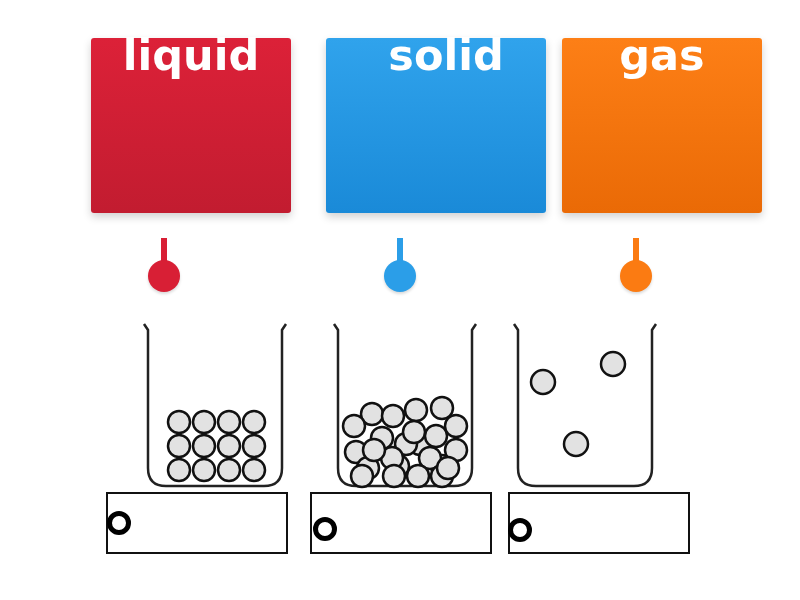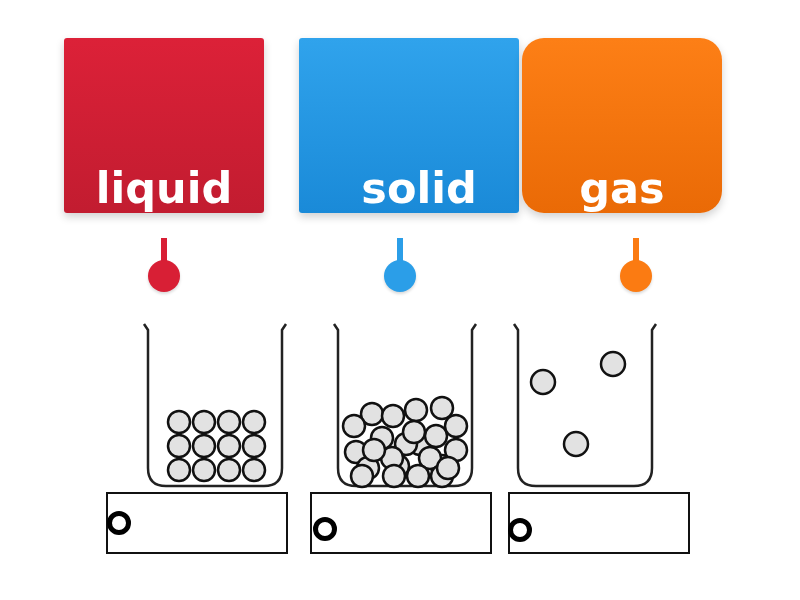--- a/index.html
+++ b/index.html
@@ -1,18 +1,18 @@
 <!DOCTYPE html>
 <html><head>
 <meta charset="utf-8">
 <style>
   html, body { margin:0; padding:0; background:#ffffff; }
   body { width:800px; height:600px; position:relative; overflow:hidden; font-family:"DejaVu Sans", sans-serif; }
   .card { position:absolute; top:38px; width:200px; height:175px; border-radius:3px;
-          box-shadow: 0 4px 8px rgba(0,0,0,0.18); display:flex; align-items:flex-end; justify-content:center; cursor:grab; }
+          box-shadow: 0 4px 8px rgba(0,0,0,0.18); display:flex; align-items:flex-start; justify-content:center; cursor:grab;margin-left:27px; }
   .card .label { color:#fff; font-size:43px; font-weight:bold; letter-spacing:0px; margin-top:-8px; }
   .stem { position:absolute; top:238px; width:6px; height:24px; }
   .pin { position:absolute; top:260px; width:32px; height:32px; border-radius:50%; box-shadow:0 2px 3px rgba(0,0,0,0.15); }
   svg.beaker { position:absolute; top:318px; }
   .dropbox { position:absolute; top:492px; height:62px; border:2px solid #111; background:#fff; box-sizing:border-box; }
   .ring { position:absolute; width:14px; height:14px; border:5px solid #000; border-radius:50%; box-sizing:content-box; }
 </style>
 </head>
 <body>
 
@@ -21,21 +21,21 @@
 </div>
 <div class="stem" style="left:161px; background:#d81f35;"></div>
 <div class="pin" style="left:148px; background:#d81f35;"></div>
 
 <div class="card" style="left:299px; background:linear-gradient(#30a3ec,#1a8ad8);padding-left:20px;">
   <span class="label">solid</span>
 </div>
 <div class="stem" style="left:397px; background:#2b9ee8;"></div>
 <div class="pin" style="left:384px; background:#2b9ee8;"></div>
 
-<div class="card" style="left:522px; background:linear-gradient(#fd7f16,#ea6a06);border-radius:22px;">
+<div class="card" style="left:535px; background:linear-gradient(#fd7f16,#ea6a06);">
   <span class="label">gas</span>
 </div>
 <div class="stem" style="left:633px; background:#fb7b12;"></div>
 <div class="pin" style="left:620px; background:#fb7b12;"></div>
 
 <svg class="beaker" style="left:140px;" width="150" height="172" viewBox="0 0 150 172">
   <path d="M4,6 L8,12 L8,150 Q8,168 26,168 L124,168 Q142,168 142,150 L142,12 L146,6" fill="none" stroke="#222" stroke-width="2.5"></path>
   <g fill="#e2e2e2" stroke="#111" stroke-width="2.5">
     <circle cx="39" cy="104" r="11"></circle>
       <circle cx="64" cy="104" r="11"></circle>

